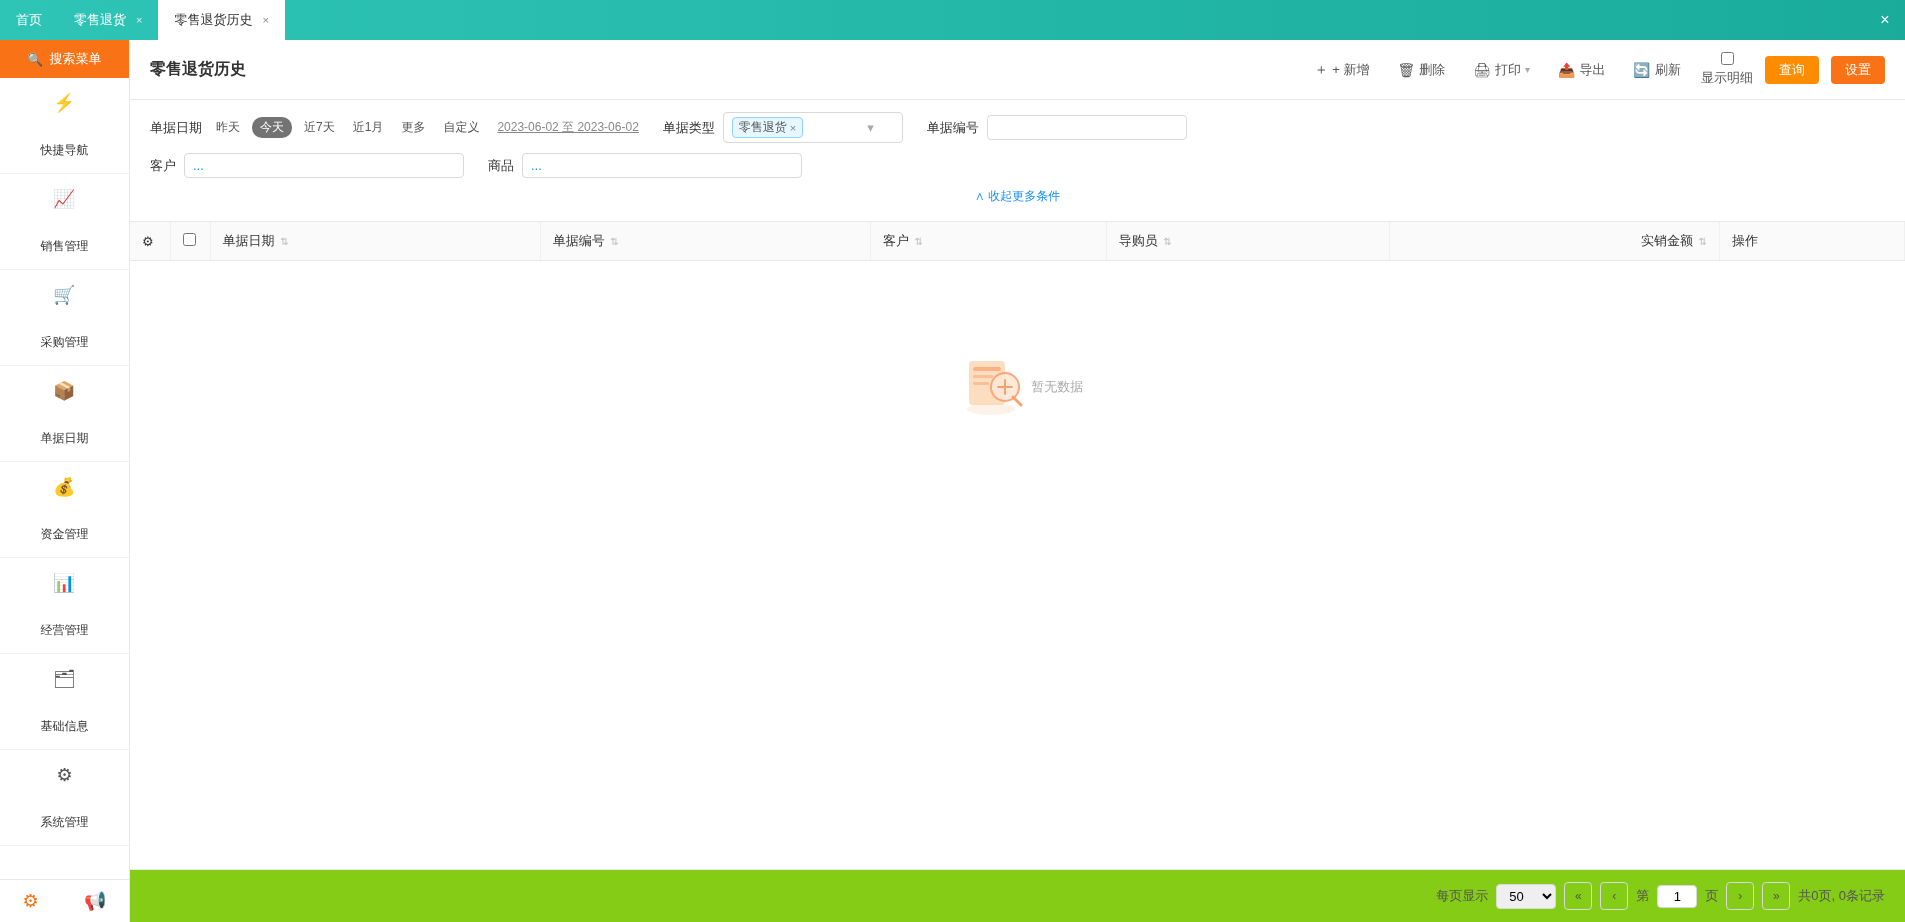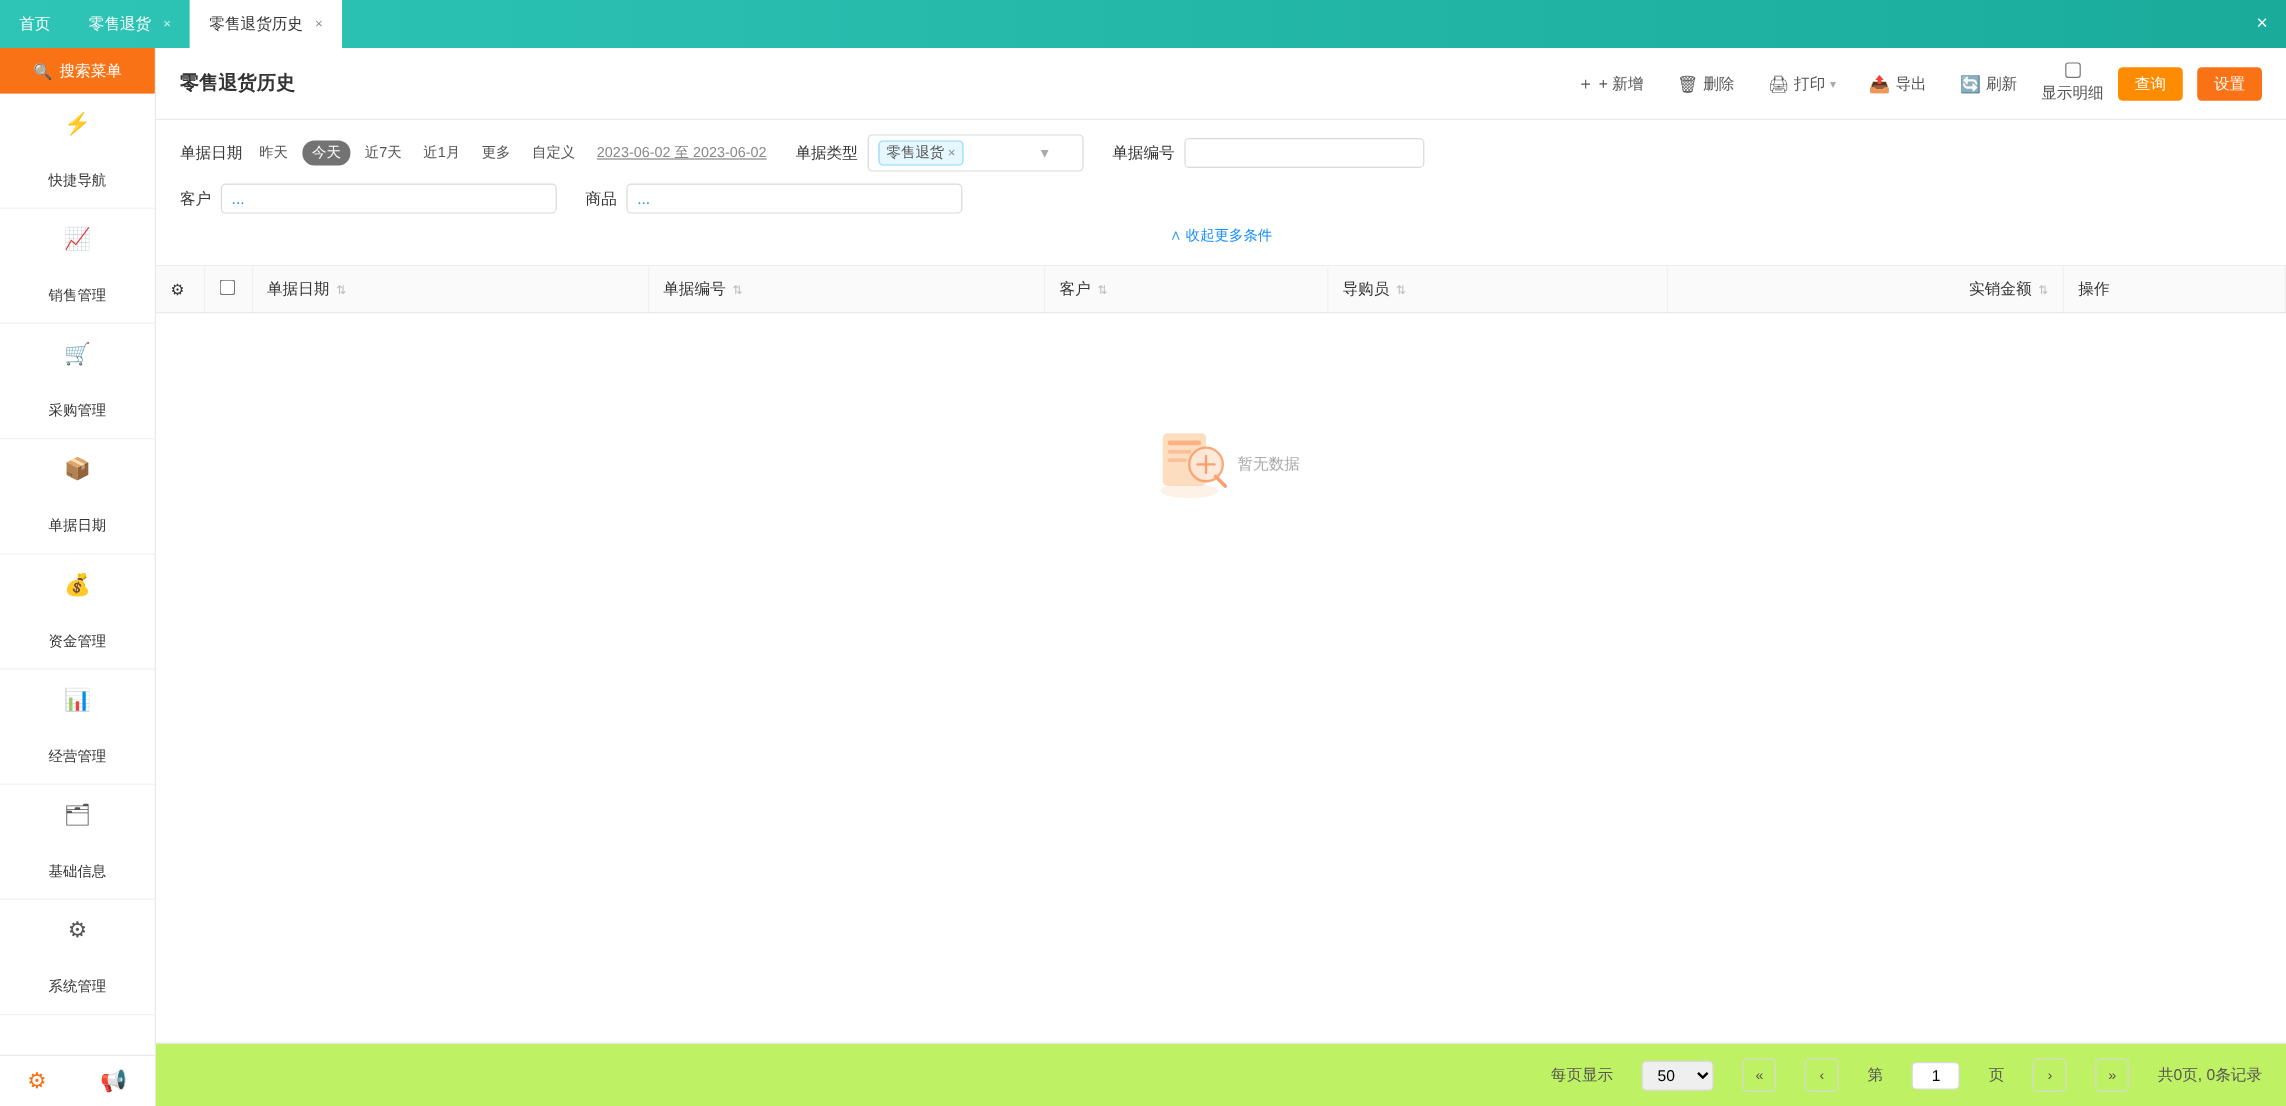--- a/index.html
+++ b/index.html
@@ -322,23 +322,23 @@
       font-size: 13px;
       color: #aaa;
     }
 
     
     .pagination {
       display: flex;
       align-items: center;
       justify-content: flex-end;
       padding: 12px 20px;
-      background: #bef264;
+      background: #84cc16;
       border-top: 1px solid #e8e8e8;
-      gap: 24px;
+      gap: 8px;
       font-size: 13px;
       color: #555;
     }
     .page-size-select {
       border: 1px solid #d9d9d9;
       border-radius: 4px;
       padding: 3px 8px;
       font-size: 13px;
     }
     .page-nav-btn {

